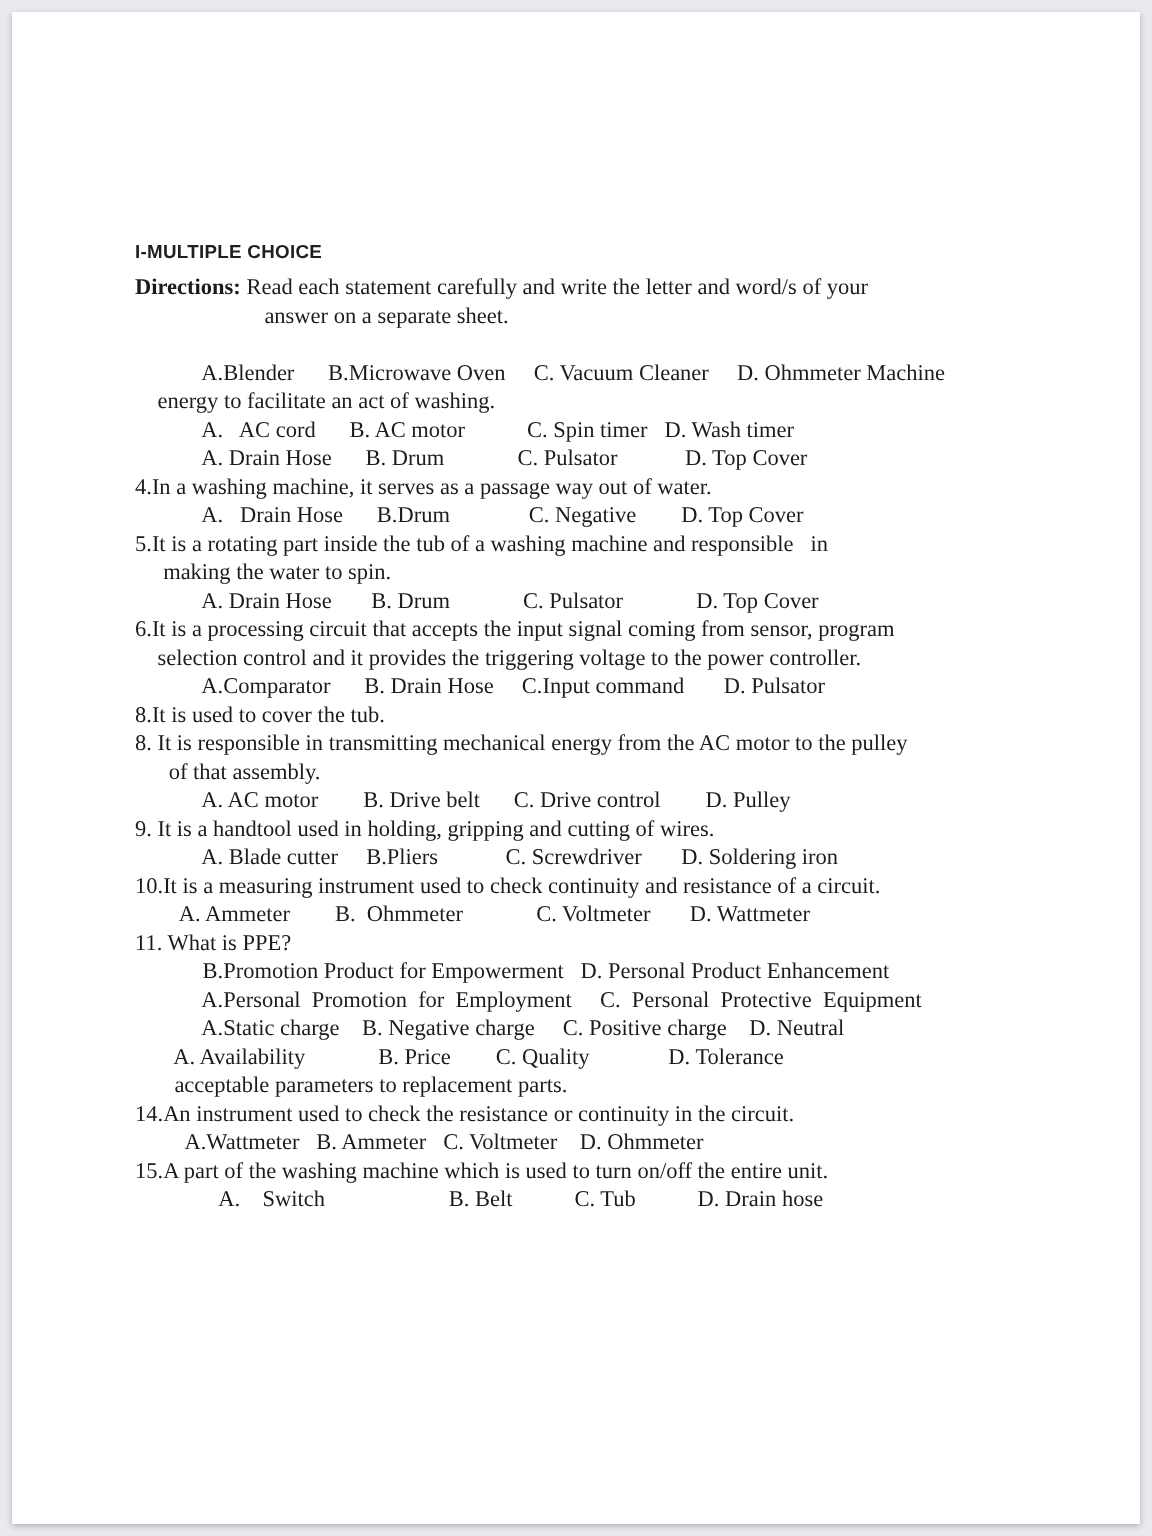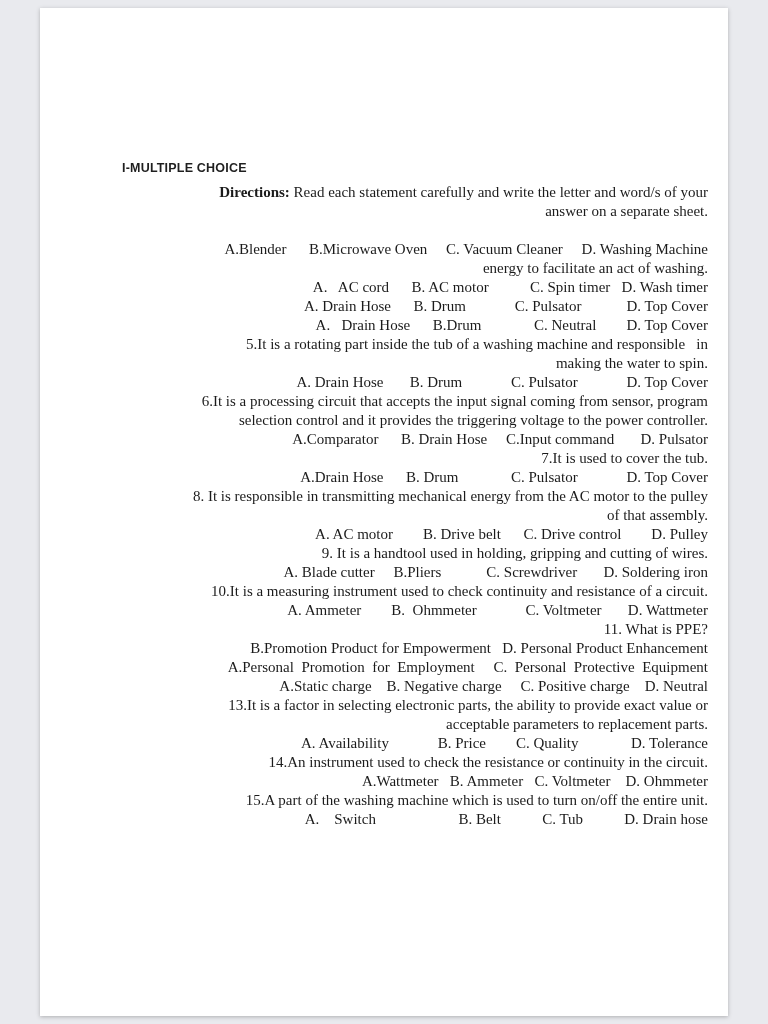--- a/index.html
+++ b/index.html
@@ -5,83 +5,81 @@
   html, body {
     margin: 0;
     padding: 0;
     background: #e9eaee;
     width: 768px;
     height: 1024px;
     overflow: hidden;
   }
   .page {
     box-sizing: border-box;
-    width: 688px;
+    width: 752px;
     height: 1008px;
     margin: 8px auto;
     background: #ffffff;
     box-shadow: 0 1px 4px rgba(0,0,0,0.25);
-    padding: 152px 20px 0 82px;
+    padding: 152px 4px 0 82px;
     overflow: hidden;
   }
   .doc-header {
     font-family: "Liberation Sans", "DejaVu Sans", sans-serif;
     font-weight: 700;
     font-size: 12.5px;
     line-height: 16px;
     color: #1f1f1f;
     margin-bottom: 7px;
     letter-spacing: 0.2px;
   }
   .line {
     font-family: "Liberation Serif", "DejaVu Serif", serif;
     font-size: 15px;
     line-height: 19px;
     color: #1b1b1b;
     white-space: pre;
-    text-align: right;
   }
   .line b {
     font-weight: 700;
   }
 </style>
 </head>
 <body>
 
 <div class="page">
   <div class="doc-header">I-MULTIPLE CHOICE</div>
   <div>
       <div class="line"><b>Directions:</b> Read each statement carefully and write the letter and word/s of your</div>
       <div class="line">                       answer on a separate sheet.</div>
       <div class="line">&nbsp;</div>
-      <div class="line">            A.Blender      B.Microwave Oven     C. Vacuum Cleaner     D. Washing Machine</div>
+      <div class="line">            A.Blender      B.Microwave Oven     C. Vacuum Cleaner     D. Ohmmeter Machine</div>
       <div class="line">    energy to facilitate an act of washing.</div>
       <div class="line">            A.   AC cord      B. AC motor           C. Spin timer   D. Wash timer</div>
       <div class="line">            A. Drain Hose      B. Drum             C. Pulsator            D. Top Cover</div>
-      <div class="line">            A.   Drain Hose      B.Drum              C. Neutral        D. Top Cover</div>
+      <div class="line">4.In a washing machine, it serves as a passage way out of water.</div>
+      <div class="line">            A.   Drain Hose      B.Drum              C. Negative        D. Top Cover</div>
       <div class="line">5.It is a rotating part inside the tub of a washing machine and responsible   in</div>
       <div class="line">     making the water to spin.</div>
       <div class="line">            A. Drain Hose       B. Drum             C. Pulsator             D. Top Cover</div>
       <div class="line">6.It is a processing circuit that accepts the input signal coming from sensor, program</div>
       <div class="line">    selection control and it provides the triggering voltage to the power controller.</div>
       <div class="line">            A.Comparator      B. Drain Hose     C.Input command       D. Pulsator</div>
-      <div class="line">7.It is used to cover the tub.</div>
-      <div class="line">            A.Drain Hose      B. Drum              C. Pulsator             D. Top Cover</div>
+      <div class="line">8.It is used to cover the tub.</div>
       <div class="line">8. It is responsible in transmitting mechanical energy from the AC motor to the pulley</div>
       <div class="line">      of that assembly.</div>
       <div class="line">            A. AC motor        B. Drive belt      C. Drive control        D. Pulley</div>
       <div class="line">9. It is a handtool used in holding, gripping and cutting of wires.</div>
       <div class="line">            A. Blade cutter     B.Pliers            C. Screwdriver       D. Soldering iron</div>
       <div class="line">10.It is a measuring instrument used to check continuity and resistance of a circuit.</div>
       <div class="line">        A. Ammeter        B.  Ohmmeter             C. Voltmeter       D. Wattmeter</div>
       <div class="line">11. What is PPE?</div>
       <div class="line">            B.Promotion Product for Empowerment   D. Personal Product Enhancement</div>
       <div class="line">            A.Personal  Promotion  for  Employment     C.  Personal  Protective  Equipment</div>
       <div class="line">            A.Static charge    B. Negative charge     C. Positive charge    D. Neutral</div>
-      <div class="line">13.It is a factor in selecting electronic parts, the ability to provide exact value or</div>
+      <div class="line">       A. Availability             B. Price        C. Quality              D. Tolerance</div>
       <div class="line">       acceptable parameters to replacement parts.</div>
-      <div class="line">       A. Availability             B. Price        C. Quality              D. Tolerance</div>
       <div class="line">14.An instrument used to check the resistance or continuity in the circuit.</div>
       <div class="line">         A.Wattmeter   B. Ammeter   C. Voltmeter    D. Ohmmeter</div>
       <div class="line">15.A part of the washing machine which is used to turn on/off the entire unit.</div>
       <div class="line">               A.    Switch                      B. Belt           C. Tub           D. Drain hose</div>
     </div>
 </div>
 
 </body></html>

